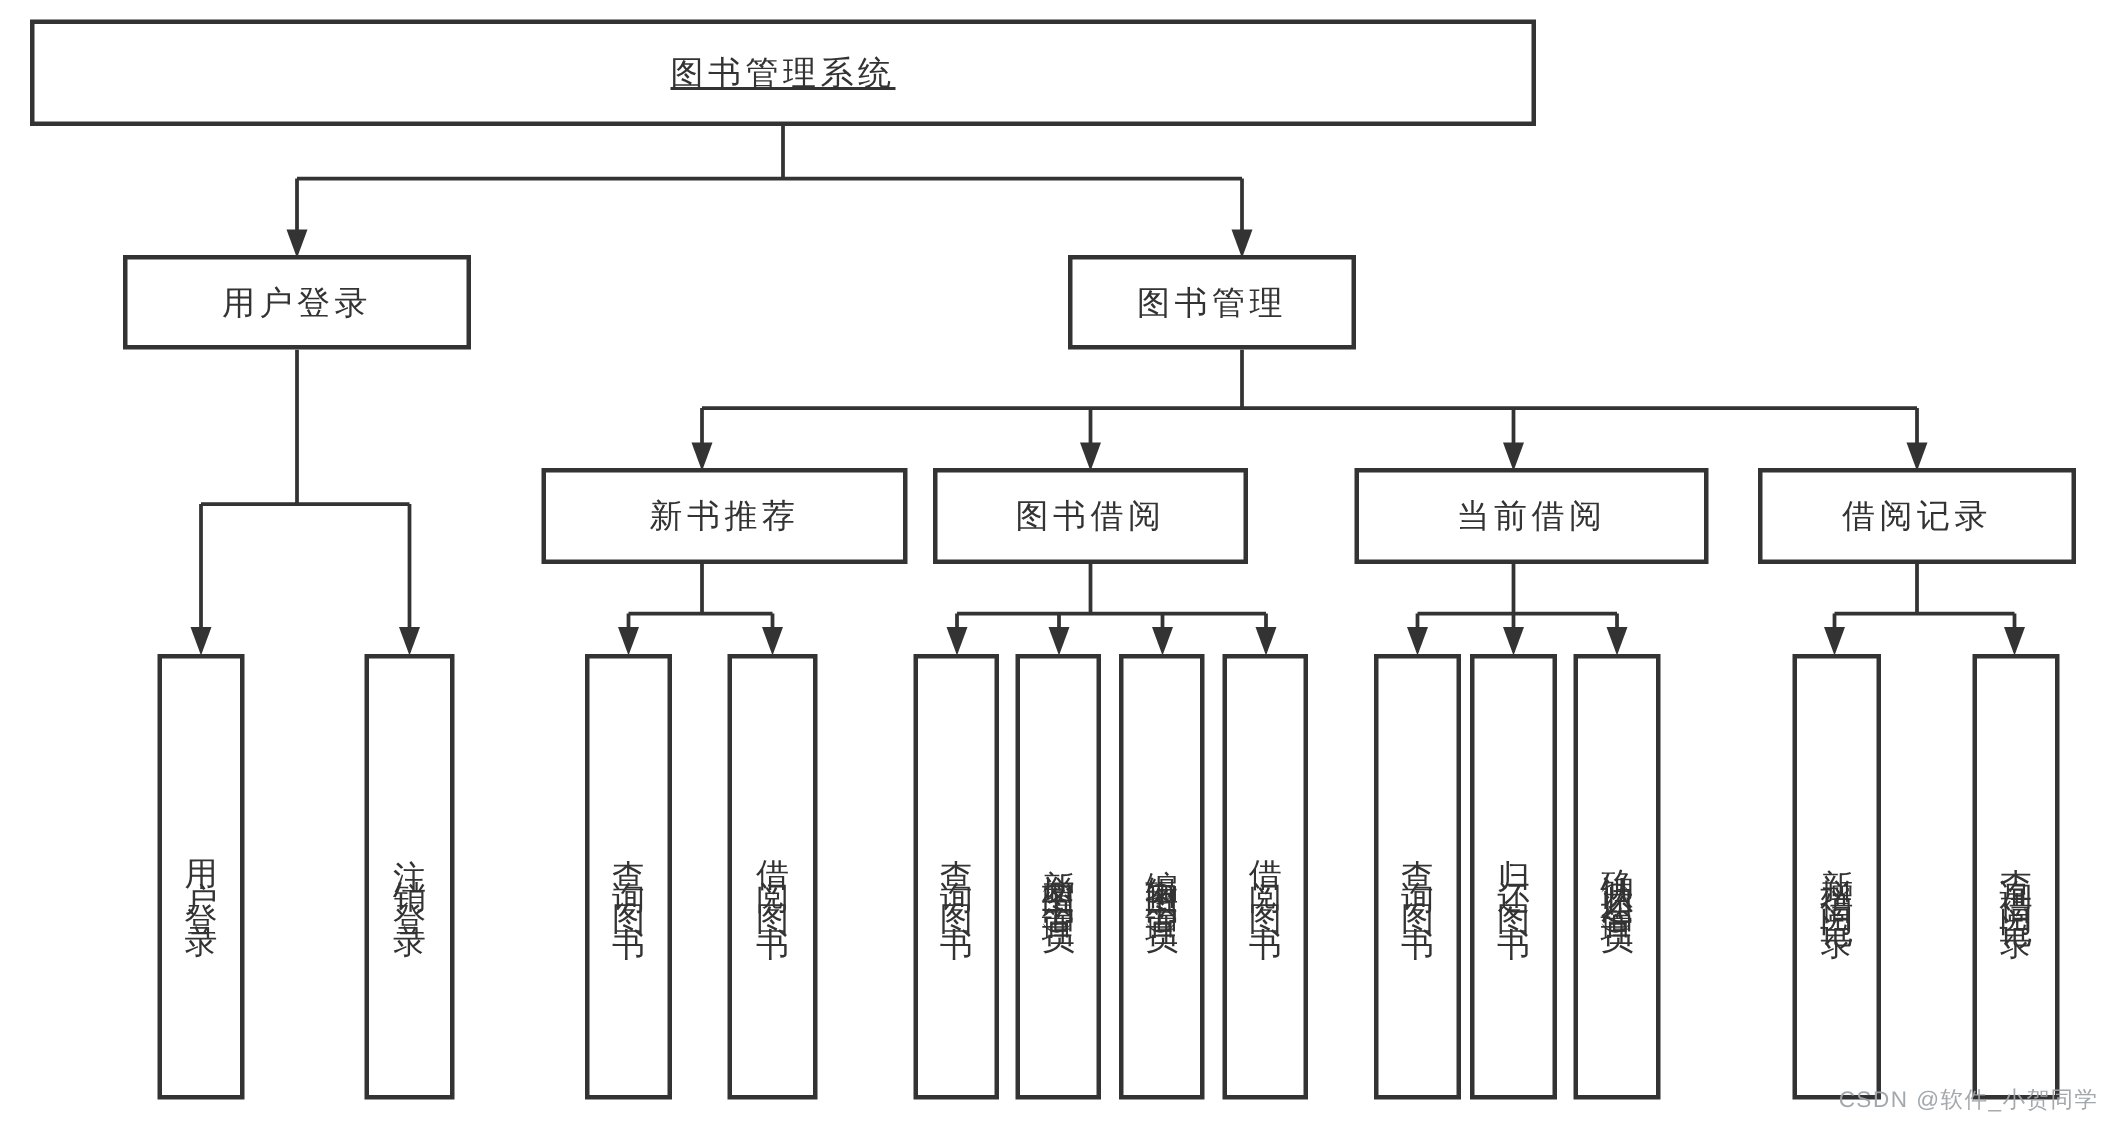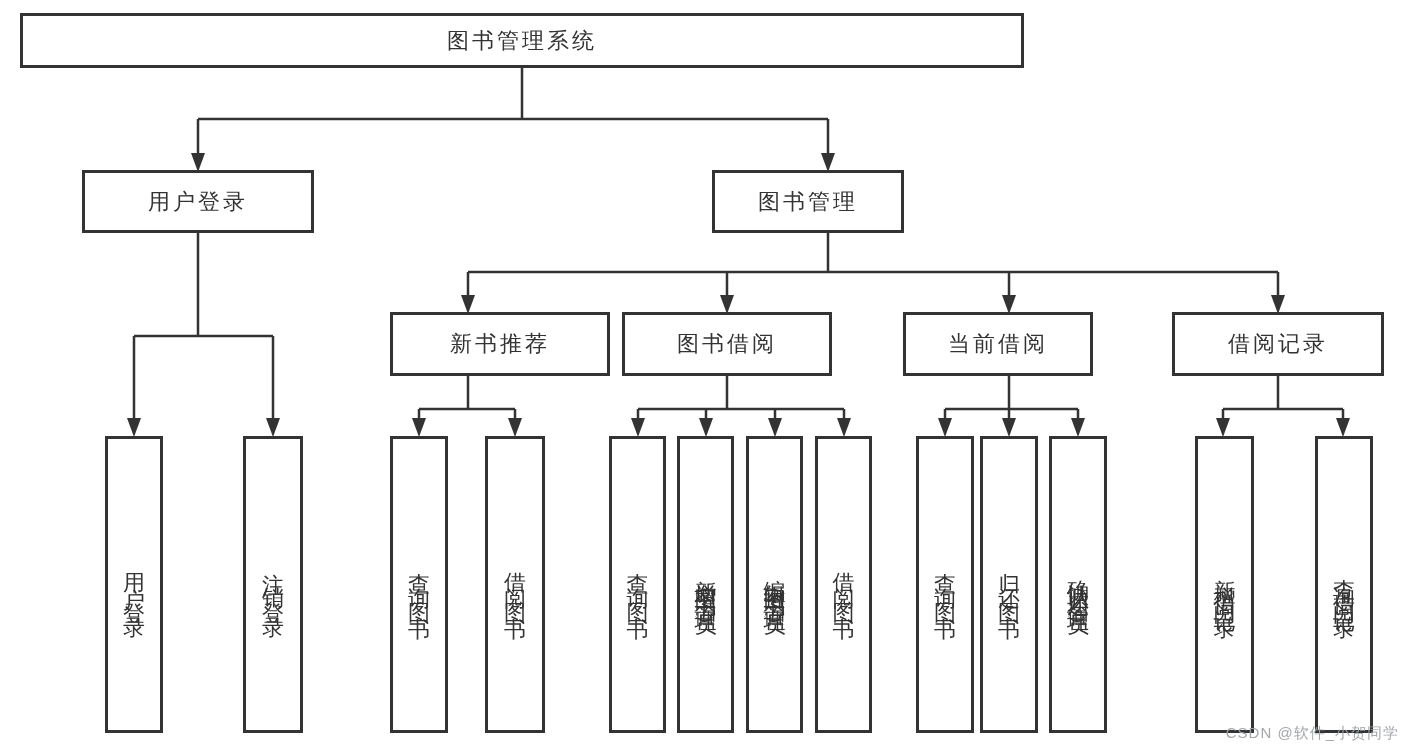--- a/index.html
+++ b/index.html
@@ -11,28 +11,28 @@
   }
   #connectors { position:absolute; left:0; top:0; width:1405px; height:747px; }
 
   .node {
     position:absolute; box-sizing:border-box;
     background:#ffffff; border:3px solid #333333;
     display:flex; align-items:center; justify-content:center;
     text-align:center;
   }
   .hnode { font-size:22px; letter-spacing:3px; line-height:1; }
-  .root  { left:20px;  top:13px;  width:1004px; height:55px; }
+  .root  { left:20px;  top:13px;  width:1004px; height:71px;text-decoration:underline; }
   .l2    { top:170px; height:63px; }
   .l2a   { left:82px;  width:232px; }
   .l2b   { left:712px; width:192px; }
   .l3    { top:312px; height:64px; }
-  .l3a   { left:361px;  width:220px;margin-left:29px; }
+  .l3a   { left:361px;  width:244px; }
   .l3b   { left:622px;  width:210px;text-align:center; }
-  .l3c   { left:903px;  width:190px; }
+  .l3c   { left:903px;  width:236px; }
   .l3d   { left:1172px; width:212px; }
 
   .leaf  { top:436px; height:297px; }
   .vtext {
     writing-mode:vertical-rl; text-orientation:mixed;
     font-size:22px; line-height:1; white-space:nowrap;
   }
   .v4  .vtext { letter-spacing:15px; }
   .v6  .vtext { letter-spacing:8px;  }
   .v10 .vtext { letter-spacing:5px;  }

